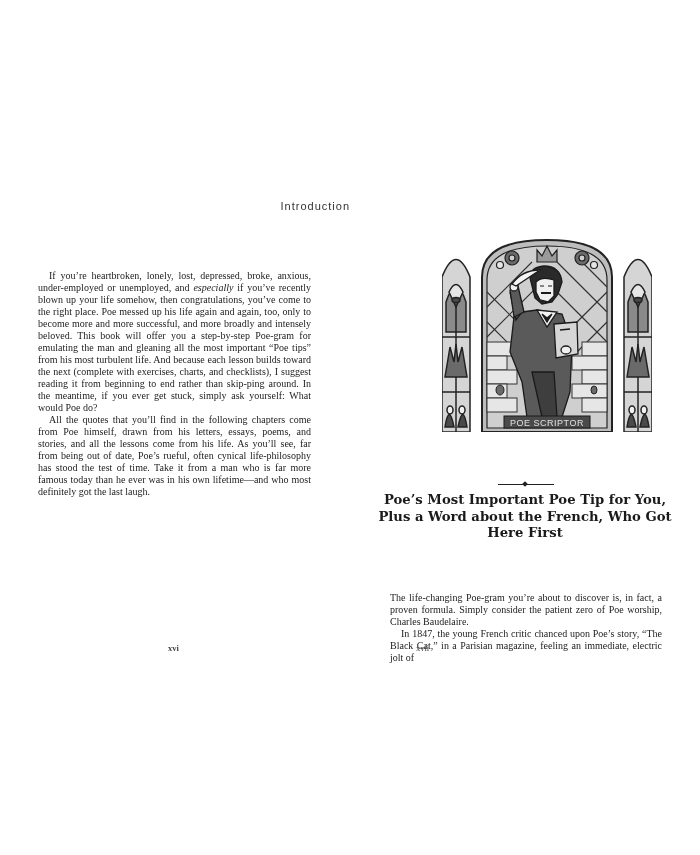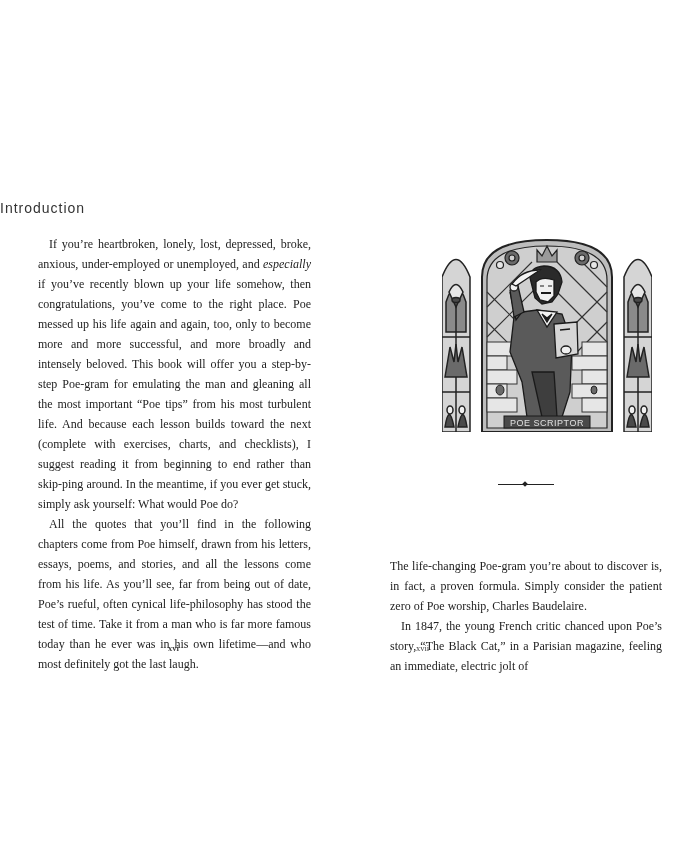--- a/index.html
+++ b/index.html
@@ -3,26 +3,26 @@
   <meta charset="utf-8">
   <style>
     html, body { margin: 0; padding: 0; background: #ffffff; }
     body { width: 700px; height: 855px; position: relative; overflow: hidden;
            font-family: "Liberation Serif", "DejaVu Serif", serif; color: #1e1e1e; }
     .spread { position: absolute; left: 0; top: 0; width: 700px; height: 855px; background: #fff; }
     .page { position: absolute; top: 0; height: 855px; }
     .page-left { left: 0; width: 350px; }
     .page-right { left: 350px; width: 350px; }
 
-    .running-head { position: absolute; top: 200px; left: 0; width: 350px; text-align: left;
-                    font-family: "Liberation Sans", "DejaVu Sans", sans-serif; font-size: 14px;
+    .running-head { position: absolute; top: 200px; left: 0; width: 350px; text-align: right;
+                    font-family: "Liberation Sans", "DejaVu Sans", sans-serif; font-size: 11px;
                     letter-spacing: 1px; color: #333; }
 
-    .body-text { position: absolute; font-size: 12px; line-height: 20px; text-align: justify;
-                 color: #222; }
+    .body-text { position: absolute; font-size: 10px; line-height: 12px; text-align: justify;
+                 color: #222; margin-top: 36px; }
     .body-text p { margin: 0; text-indent: 11px; }
     .left-text { left: 38px; top: 234px; width: 273px; }
     .right-text { left: 40px; top: 556px; width: 272px; }
     .right-text p.first { text-indent: 0; }
 
     .folio { position: absolute; top: 643px; font-family: "Liberation Serif", serif; font-size: 8.5px;
              color: #444; }
     .folio-left { left: 168px; font-weight: bold; }
     .folio-right { left: 66px; width: 350px; }
 
@@ -154,20 +154,21 @@
         <text x="105" y="194" text-anchor="middle" font-family="Liberation Sans, DejaVu Sans, sans-serif" font-size="9" fill="#e0e0e0" letter-spacing="0.5">POE SCRIPTOR</text>
       </svg>
     </div>
 
 
     <div class="divider">
       <div class="line"></div>
       <div class="diamond"></div>
     </div>
 
+    <div class="chapter-title">Poe’s Most Important Poe Tip for You, Plus a Word about the French, Who Got Here First</div>
 
     <div class="body-text right-text">
       <p class="first">The life-changing Poe-gram you’re about to discover is, in fact, a proven formula. Simply consider the patient zero of Poe worship, Charles Baudelaire.</p>
       <p>In 1847, the young French critic chanced upon Poe’s story, “The Black Cat,” in a Parisian magazine, feeling an immediate, electric jolt of</p>
     </div>
 
     <div class="folio folio-right">xvii</div>
   </div>
 </div>
 

